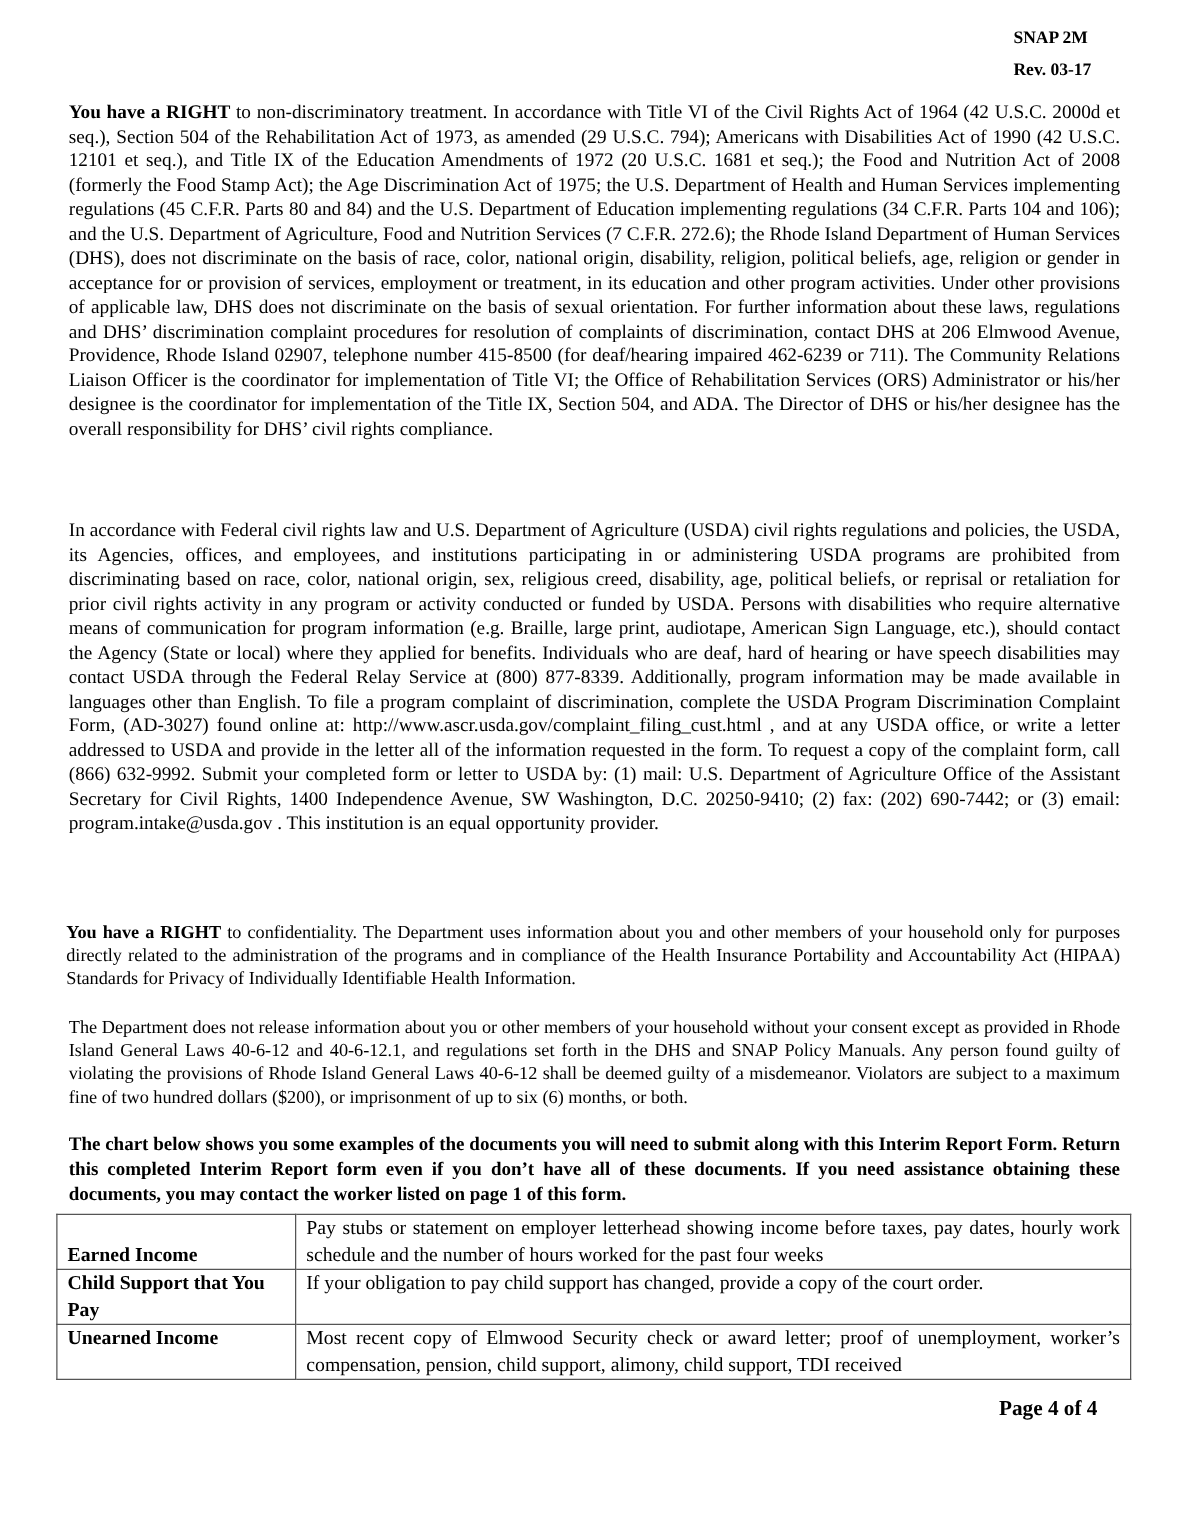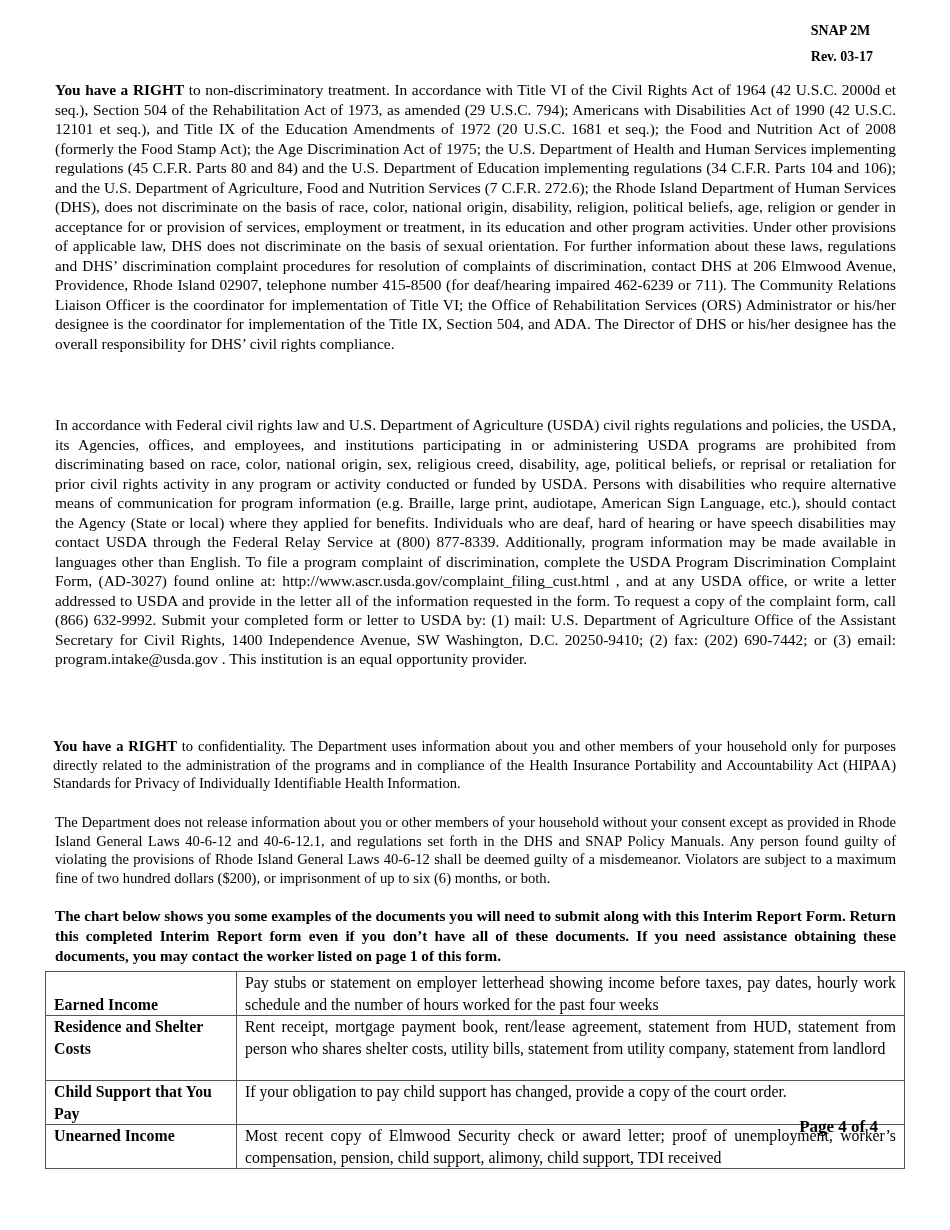--- a/index.html
+++ b/index.html
@@ -98,24 +98,20 @@
 <p class="para" id="p4">The Department does not release information about you or other members of your household without your consent except as provided in Rhode Island General Laws 40-6-12 and 40-6-12.1, and regulations set forth in the DHS and SNAP Policy Manuals. Any person found guilty of violating the provisions of Rhode Island General Laws 40-6-12 shall be deemed guilty of a misdemeanor.  Violators are subject to a maximum fine of two hundred dollars ($200), or imprisonment of up to six (6) months, or both.</p>
 
 <p class="para" id="p5">The chart below shows you some examples of the documents you will need to submit along with this Interim Report Form.  Return this completed Interim Report form even if you don’t have all of these documents.  If you need assistance obtaining these documents, you may contact the worker listed on page 1 of this form.</p>
 
 <table class="doc-table">
   <tbody>
     <tr class="row-earned">
       <td class="label-cell">Earned Income</td>
       <td class="desc-cell">Pay stubs or statement on employer letterhead showing income before taxes, pay dates, hourly work schedule and the number of hours worked for the past four weeks</td>
     </tr>
-    <tr class="row-residence">
-      <td class="label-cell">Residence and Shelter Costs</td>
-      <td class="desc-cell">Rent receipt, mortgage payment book, rent/lease agreement, statement from HUD, statement from person who shares shelter costs, utility bills, statement from utility company, statement from landlord</td>
-    </tr>
     <tr class="row-child">
       <td class="label-cell">Child Support that You Pay</td>
       <td class="desc-cell">If your obligation to pay child support has changed, provide a copy of the court order.</td>
     </tr>
     <tr class="row-unearned">
       <td class="label-cell">Unearned Income</td>
       <td class="desc-cell">Most recent copy of Elmwood Security check or award letter; proof of unemployment, worker’s compensation, pension, child support, alimony, child support, TDI received</td>
     </tr>
   </tbody>
 </table>

